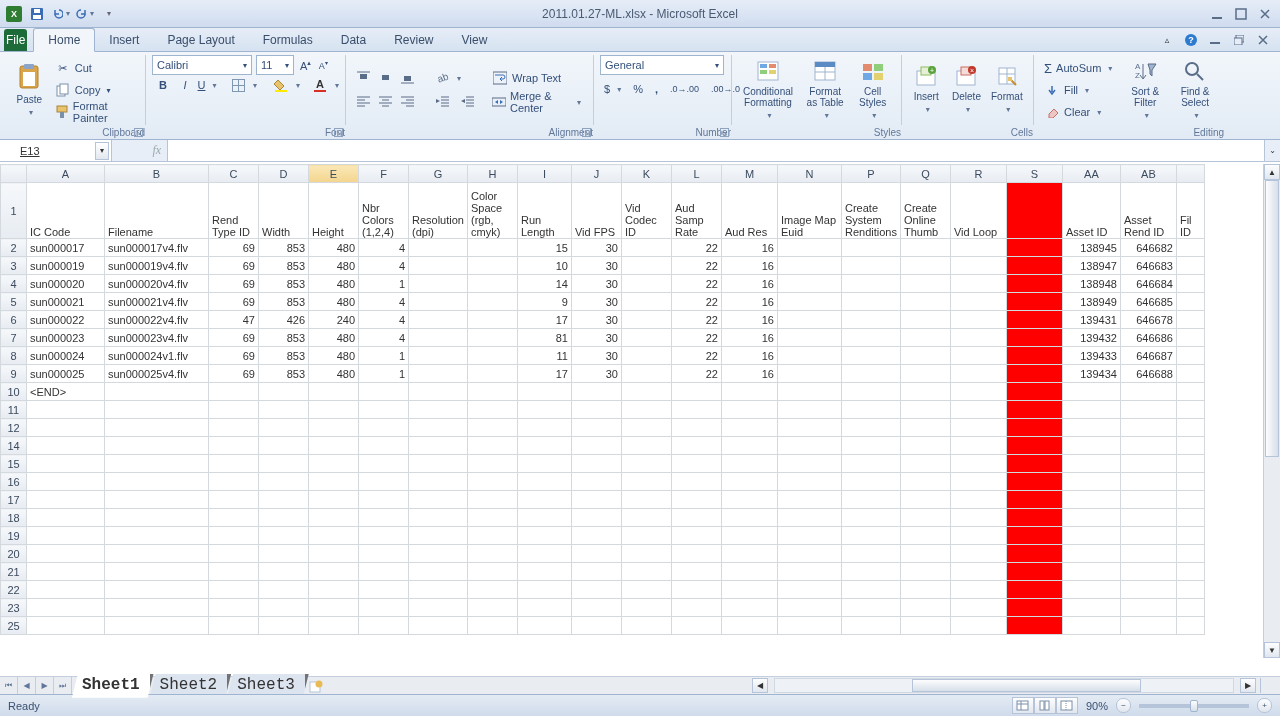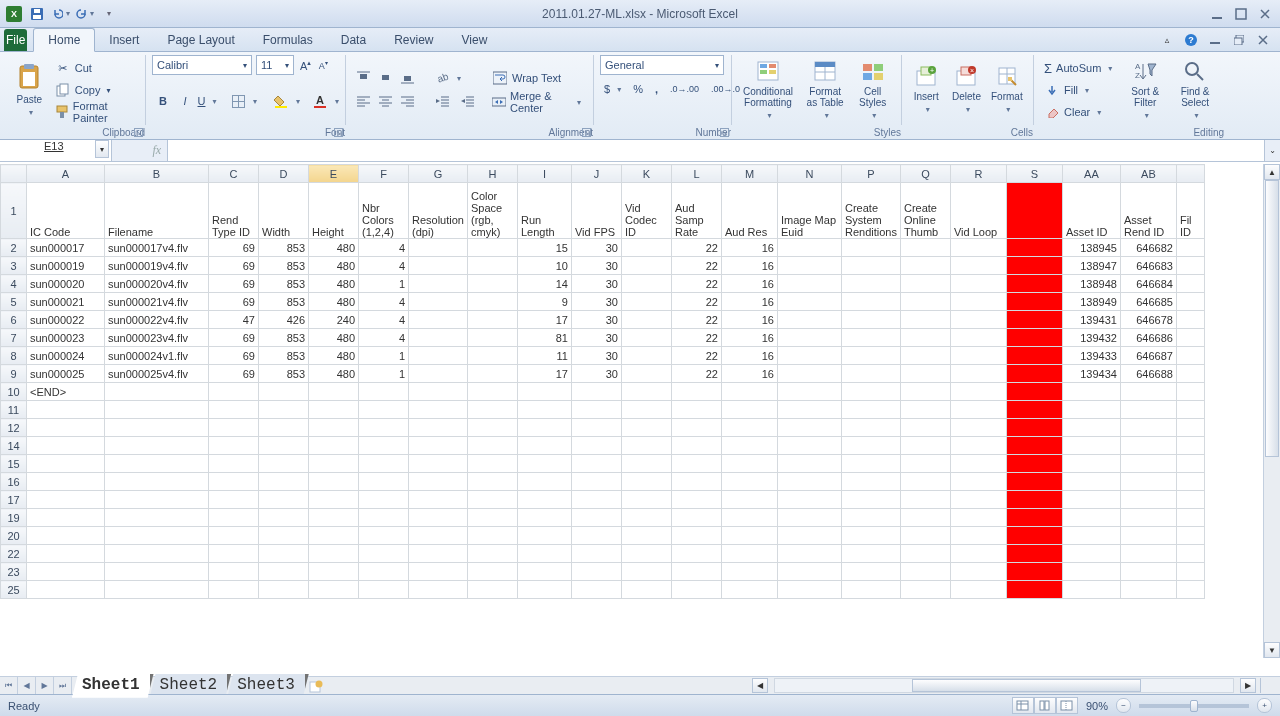--- a/index.html
+++ b/index.html
@@ -31,21 +31,21 @@
 .bigbtn { width: 40px; display: flex; flex-direction: column; align-items: center; justify-content: center; gap: 2px; cursor: pointer; padding: 2px; border-radius: 2px; font-size: 10px; text-align: center; line-height: 11px; }
 .bigbtn svg { margin-bottom: 2px; }
 .sel { border: 1px solid #9fb4cf; background: #fff; height: 20px; display: flex; align-items: center; padding: 0 4px; gap: 4px; }
 .drop::after { content: "▾"; font-size: 8px; color: #617799; margin-left: 3px; }
 .toggle-group { display: flex; }
 .toggle-group .rbtn { border: 1px solid transparent; width: 22px; justify-content: center; padding: 0; }
 .icon16 { width: 16px; height: 16px; display: inline-flex; align-items: center; justify-content: center; }
 
 
 .fbar { height: 22px; background: #e8eef7; border-bottom: 1px solid #b5c4d8; display: flex; align-items: stretch; }
-.namebox { width: 112px; border-right: 1px solid #b5c4d8; display: flex; align-items: flex-start; padding-left: 44px; background: #fff; position: relative; text-decoration: underline; }
+.namebox { width: 112px; border-right: 1px solid #b5c4d8; display: flex; align-items: center; padding-left: 20px; background: #fff; position: relative; text-decoration: underline; }
 .namebox .dd { position: absolute; right: 2px; width: 14px; height: 18px; border: 1px solid #b5c4d8; display: flex; align-items: center; justify-content: center; cursor: pointer; font-size: 8px; background: linear-gradient(#fff,#e2e8f0); }
 .fbar-btns { display: flex; align-items: center; padding: 0 6px; gap: 8px; color: #9aa; }
 .fbar-btns span { cursor: pointer; }
 .fx { font-style: italic; font-family: "Times New Roman"; font-size: 12px; }
 .formula-input { flex: 1; border: none; background: #fff; padding: 0 6px; border-left: 1px solid #b5c4d8; }
 .fbar-expand { width: 16px; border-left: 1px solid #b5c4d8; display: flex; align-items: center; justify-content: center; cursor: pointer; font-size: 8px; }
 
 
 .grid-wrap { position: absolute; top: 164px; left: 0; right: 0; bottom: 40px; overflow: hidden; }
 .grid { border-collapse: collapse; table-layout: fixed; }
@@ -197,21 +197,21 @@
             </span>
             <span>Format Painter</span>
           </div>
       </div>
     </div>
     <div class="group-label">Clipboard</div>
     <div class="group-dialog">↘</div>
   </div>
 
   <div class="group" style="width:200px;">
-    <div class="vstack" style="gap:16px;text-align:center;">
+    <div class="vstack" style="gap:0;text-align:center;">
       <div class="hstack">
         <div class="sel" style="width:100px;">
             <span>Calibri</span>
             <span style="margin-left:auto;font-size:8px;">▾</span>
           </div>
         <div class="sel" style="width:38px;">
             <span>11</span>
             <span style="margin-left:auto;font-size:8px;">▾</span>
           </div>
         <div class="rbtn" style="padding:0 2px;">
@@ -956,20 +956,44 @@
           <td class=""></td>
           <td class=""></td>
           <td class=""></td>
           <td class=""></td>
           <td class=" red-col"></td>
           <td class=""></td>
           <td class=""></td>
           <td></td>
         </tr>
         <tr>
+          <th class="rowh">18</th>
+          <td class=""></td>
+          <td class=""></td>
+          <td class=""></td>
+          <td class=""></td>
+          <td class=""></td>
+          <td class=""></td>
+          <td class=""></td>
+          <td class=""></td>
+          <td class=""></td>
+          <td class=""></td>
+          <td class=""></td>
+          <td class=""></td>
+          <td class=""></td>
+          <td class=""></td>
+          <td class=""></td>
+          <td class=""></td>
+          <td class=""></td>
+          <td class=" red-col"></td>
+          <td class=""></td>
+          <td class=""></td>
+          <td></td>
+        </tr>
+        <tr>
           <th class="rowh">19</th>
           <td class=""></td>
           <td class=""></td>
           <td class=""></td>
           <td class=""></td>
           <td class=""></td>
           <td class=""></td>
           <td class=""></td>
           <td class=""></td>
           <td class=""></td>
@@ -981,20 +1005,44 @@
           <td class=""></td>
           <td class=""></td>
           <td class=""></td>
           <td class=" red-col"></td>
           <td class=""></td>
           <td class=""></td>
           <td></td>
         </tr>
         <tr>
           <th class="rowh">20</th>
+          <td class=""></td>
+          <td class=""></td>
+          <td class=""></td>
+          <td class=""></td>
+          <td class=""></td>
+          <td class=""></td>
+          <td class=""></td>
+          <td class=""></td>
+          <td class=""></td>
+          <td class=""></td>
+          <td class=""></td>
+          <td class=""></td>
+          <td class=""></td>
+          <td class=""></td>
+          <td class=""></td>
+          <td class=""></td>
+          <td class=""></td>
+          <td class=" red-col"></td>
+          <td class=""></td>
+          <td class=""></td>
+          <td></td>
+        </tr>
+        <tr>
+          <th class="rowh">21</th>
           <td class=""></td>
           <td class=""></td>
           <td class=""></td>
           <td class=""></td>
           <td class=""></td>
           <td class=""></td>
           <td class=""></td>
           <td class=""></td>
           <td class=""></td>
           <td class=""></td>

